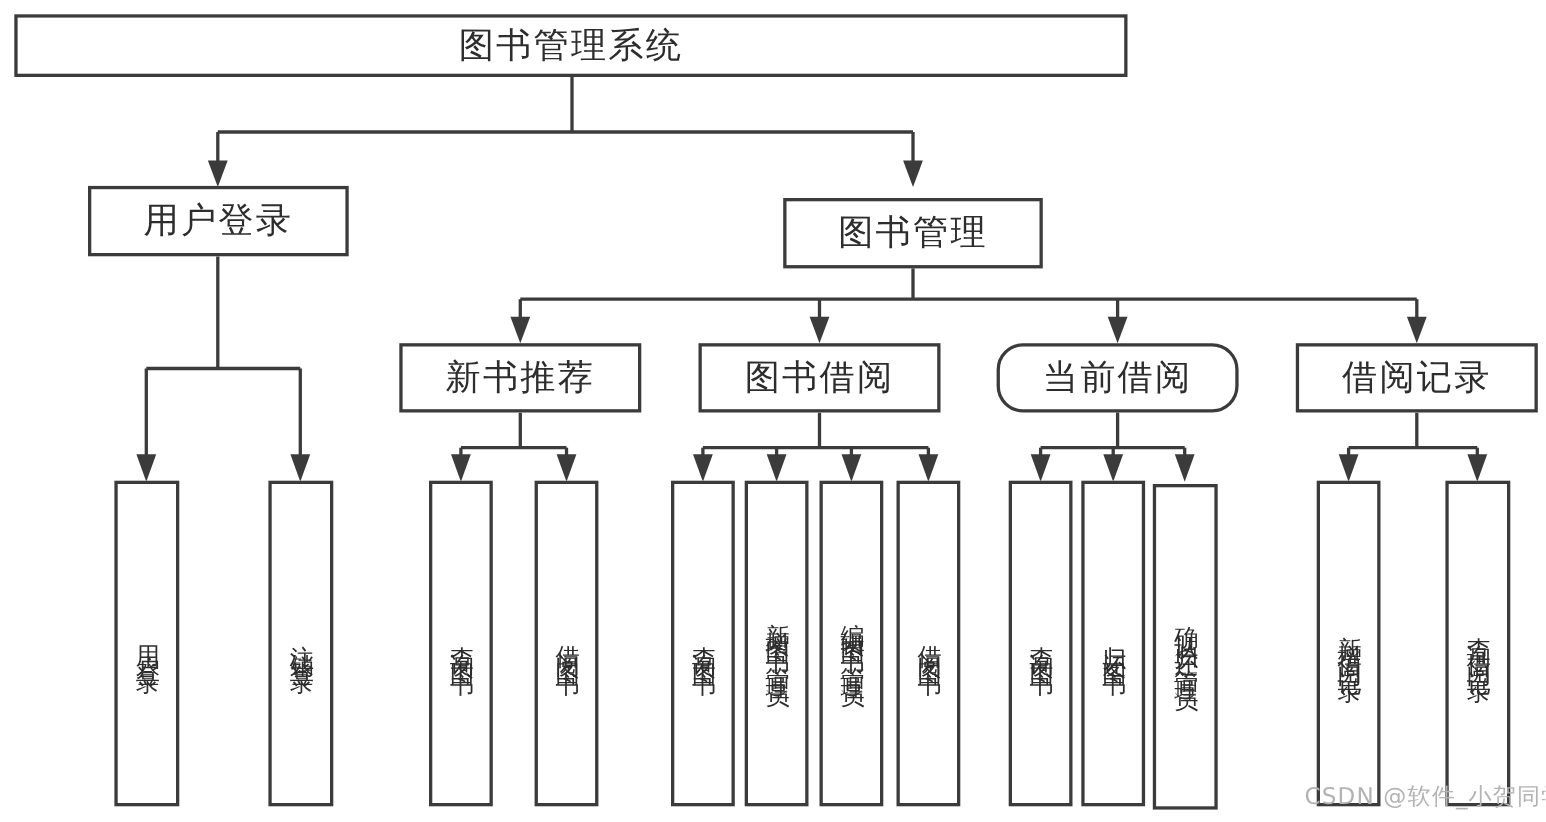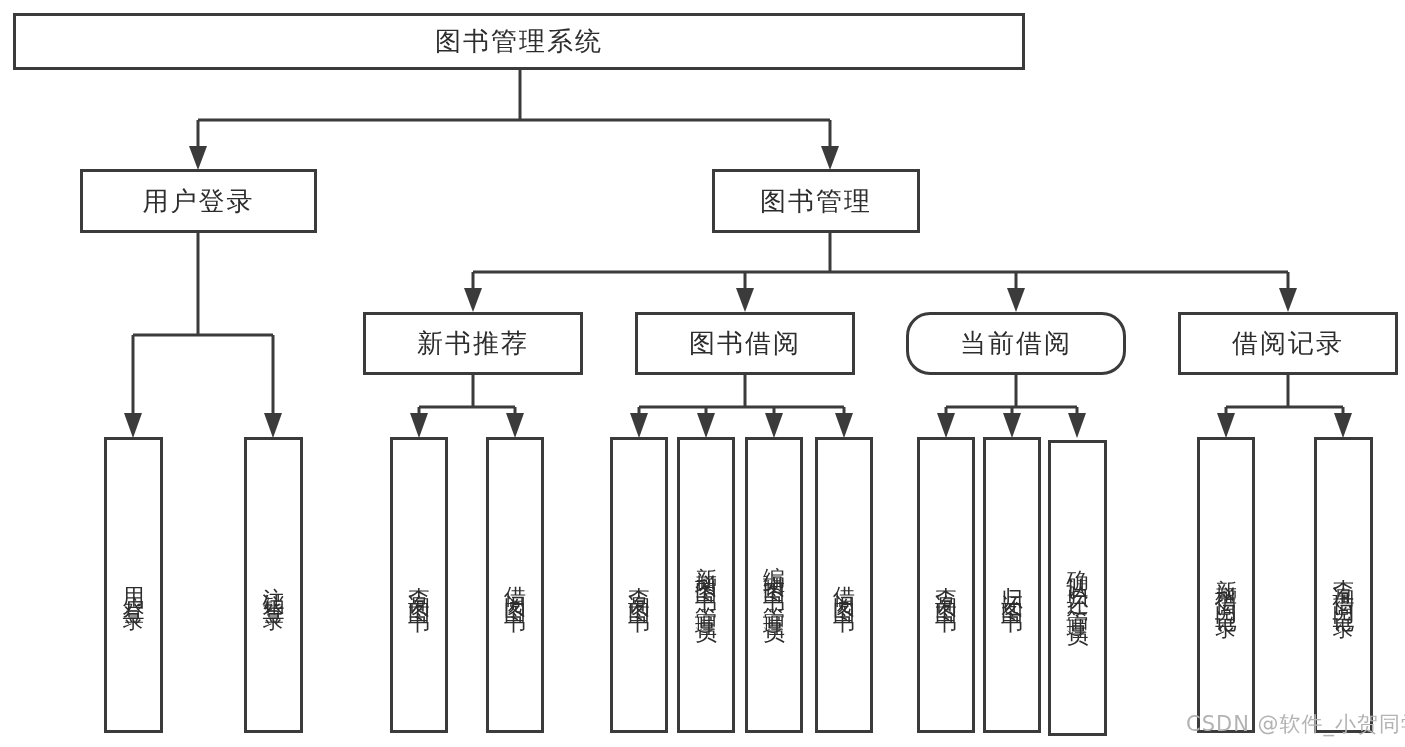--- a/index.html
+++ b/index.html
@@ -14,21 +14,21 @@
     font-family:"DejaVu Sans","Liberation Sans",sans-serif;overflow:hidden;
   }
   .connectors{position:absolute;left:0;top:0;width:1405px;height:747px;}
   .connectors path{stroke:var(--line);stroke-width:3;fill:none;}
   .connectors polygon{fill:var(--line);stroke:none;}
   .node{
     position:absolute;box-sizing:border-box;background:#fff;
     border:3px solid var(--line);color:var(--text);
     display:flex;align-items:center;justify-content:center;
   }
-  .h{font-size:26px;letter-spacing:2px;white-space:nowrap;}
+  .h{font-size:32px;letter-spacing:2px;white-space:nowrap;}
   .v{writing-mode:vertical-rl;font-size:22px;letter-spacing:8px;line-height:1;}
   .watermark{
     position:absolute;left:1186px;top:710px;font-size:21px;letter-spacing:1px;
     color:var(--wm);white-space:nowrap;z-index:5;
   }
 </style>
 </head>
 <body>
 
 <div class="canvas">
@@ -105,21 +105,21 @@
       <path d="M1226 407 V414"></path>
         <polygon points="1217,413 1235,413 1226,438"></polygon>
       <path d="M1343 407 V414"></path>
         <polygon points="1334,413 1352,413 1343,438"></polygon>
     </g>
   </svg>
 
   <div class="node h" style="left:13px;top:13px;width:1012px;height:57px;">图书管理系统</div>
 
   <div class="node h" style="left:80px;top:169px;width:237px;height:64px;">用户登录</div>
-  <div class="node h" style="left:712px;top:169px;width:208px;height:64px;">图书管理</div>
+  <div class="node h" style="left:712px;top:180px;width:236px;height:64px;">图书管理</div>
 
   <div class="node h" style="left:635px;top:312px;width:220px;height:63px;">图书借阅</div>
   <div class="node h" style="left:363px;top:312px;width:220px;height:63px;">新书推荐</div>
   <div class="node h" style="left:906px;top:312px;width:220px;height:63px;border-radius:24px;">当前借阅</div>
   <div class="node h" style="left:1178px;top:312px;width:220px;height:63px;">借阅记录</div>
 
   <div class="node v" style="left:104px;top:437px;width:59px;height:296px;">用户登录</div>
   <div class="node v" style="left:244px;top:437px;width:59px;height:296px;">注销登录</div>
 
   <div class="node v" style="left:390px;top:437px;width:58px;height:296px;">查询图书</div>

